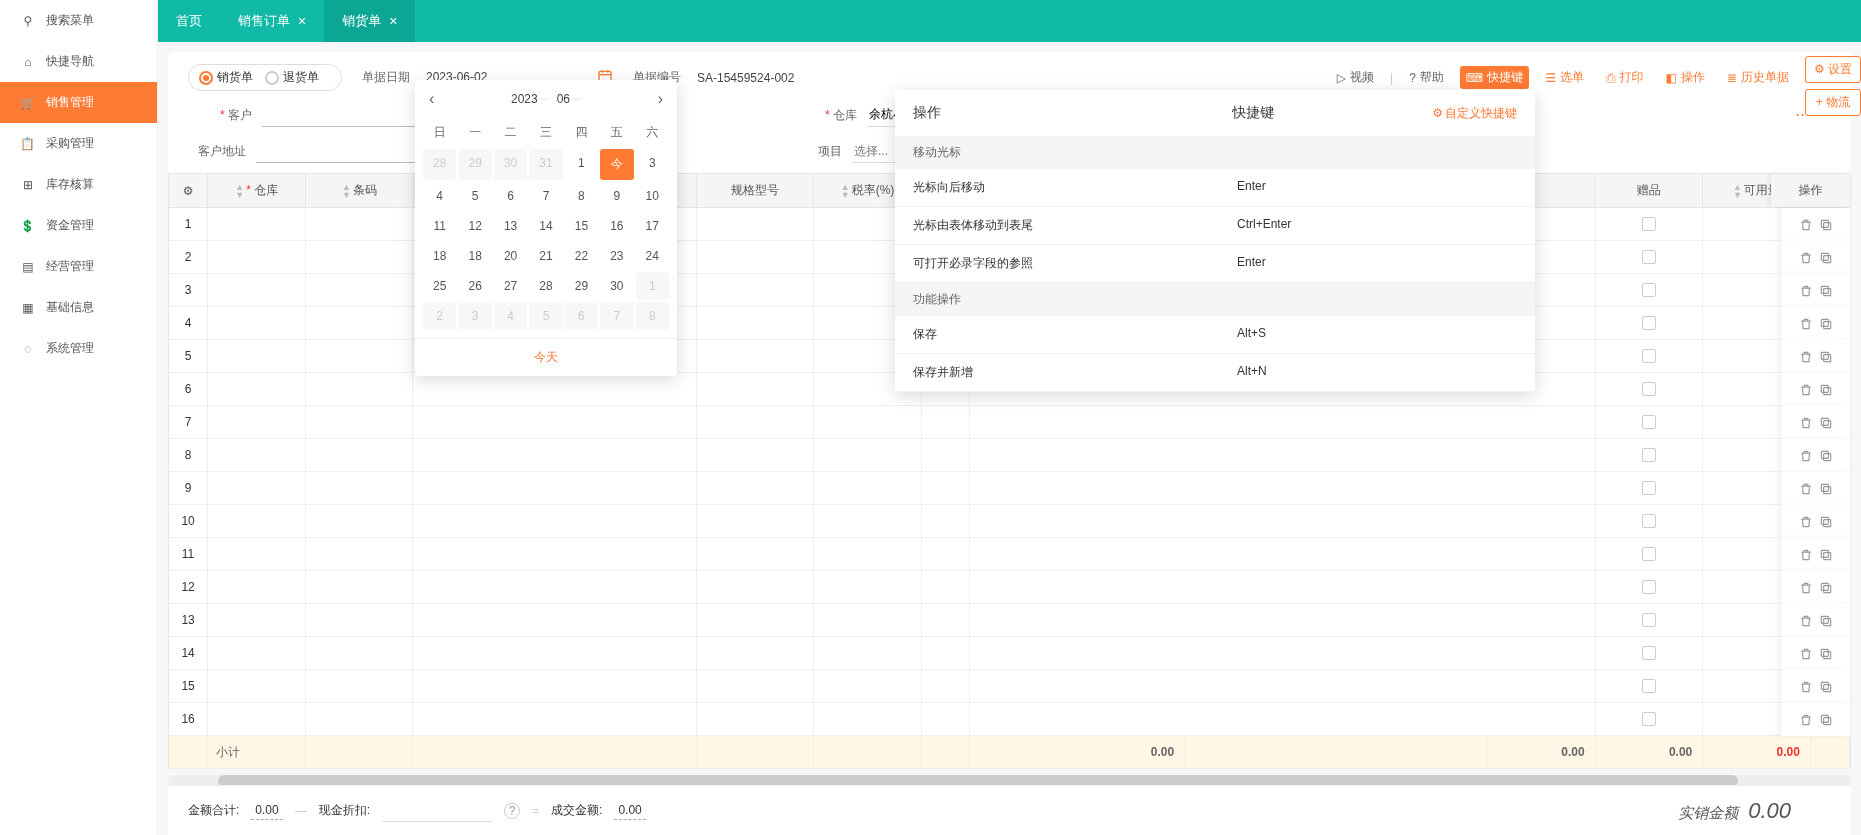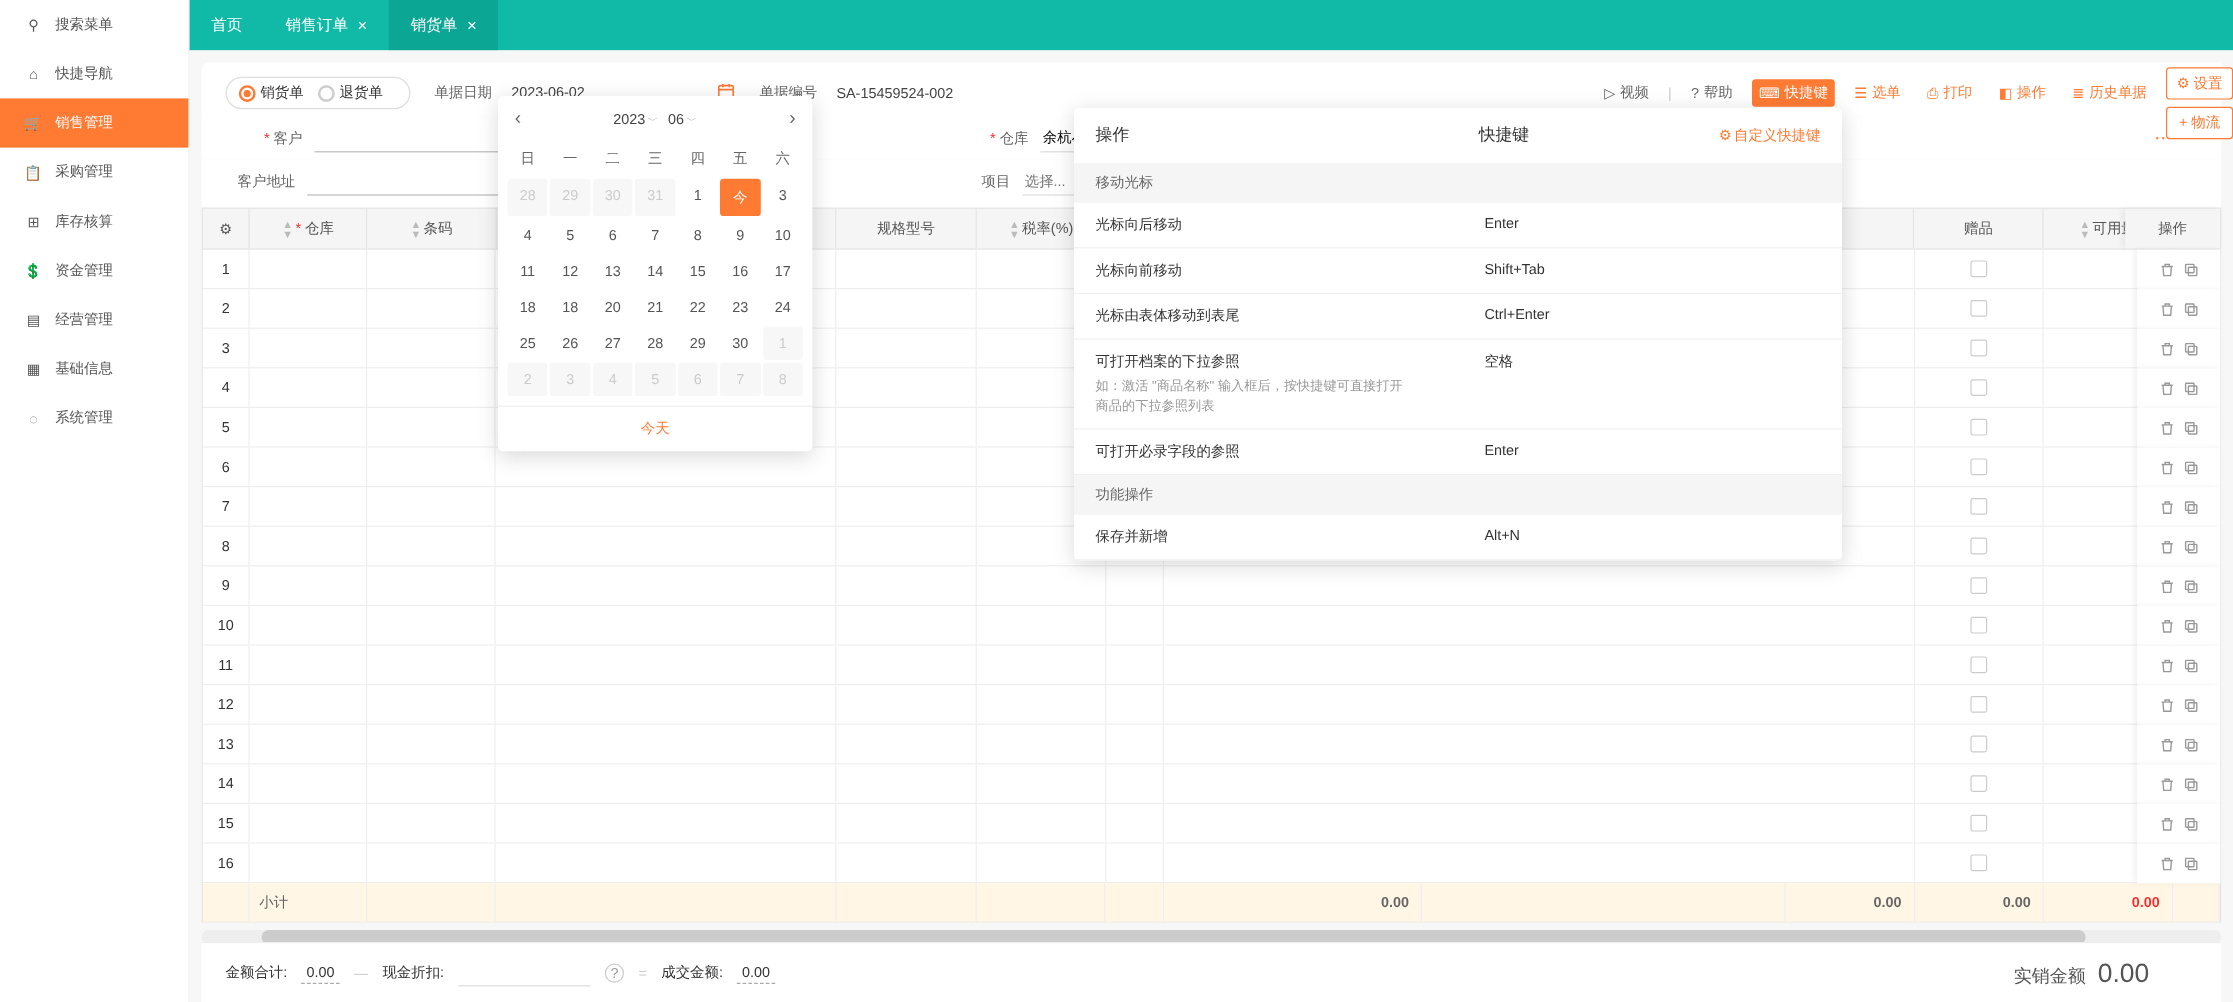--- a/index.html
+++ b/index.html
@@ -54,21 +54,21 @@
 .op-cell { position: absolute; right: 0; display: flex; gap: 6px; align-items: center; justify-content: center; width: 70px; }
 .icon-btn { color: #999; cursor: pointer; width: 14px; height: 14px; display: inline-flex; align-items: center; justify-content: center; }
 
 .ck { width: 14px; height: 14px; border: 1px solid #ccc; border-radius: 2px; background: #fff; display: inline-block; }
 
 .hscroll { margin: 6px 10px 0; height: 12px; background: #eee; border-radius: 6px; position: relative; }
 .hscroll-thumb { position: absolute; left: 50px; width: 1520px; top: 0; bottom: 0; background: #ccc; border-radius: 6px; }
 
 .footer { position: absolute; left: 10px; right: 10px; bottom: 0; height: 50px; background: #fff; display: flex; align-items: center; padding: 0 20px; gap: 12px; border-top: 1px solid #eee; }
 .footer .amt { border-bottom: 1px dashed #aaa; padding: 2px 4px; color: #333; }
-.footer .big { position: absolute; right: 60px; font-size: 15px; color: #555; }
+.footer .big { position: absolute; right: 60px; font-size: 15px; color: #555; font-style: italic; }
 .footer .big .v { font-size: 22px; margin-left: 10px; }
 
 
 .calendar { position: absolute; left: 415px; top: 80px; width: 262px; background: #fff; box-shadow: 0 4px 18px rgba(0,0,0,.15); z-index: 50; border-radius: 4px; }
 .cal-head { display: flex; align-items: center; justify-content: space-between; padding: 10px 14px; }
 .cal-nav { cursor: pointer; color: #666; font-size: 16px; }
 .cal-title { display: flex; gap: 8px; color: #444; font-weight: 500; }
 .cal-title span { cursor: pointer; }
 .cal-title span::after { content: "﹀"; font-size: 9px; margin-left: 2px; color: #aaa; }
 .cal-grid { display: grid; grid-template-columns: repeat(7, 1fr); padding: 0 8px 8px; gap: 2px; }
@@ -858,44 +858,37 @@
   <div id="sc-body">
       <div class="sc-section">移动光标</div>
       <div class="sc-row">
         <div class="op">
           <div>光标向后移动</div>
         </div>
         <div class="key">Enter</div>
       </div>
       <div class="sc-row">
         <div class="op">
-          <div>光标向前移动</div>
-        </div>
-        <div class="key">Shift+Tab</div>
-      </div>
-      <div class="sc-row">
-        <div class="op">
           <div>光标由表体移动到表尾</div>
         </div>
         <div class="key">Ctrl+Enter</div>
-      </div>
-      <div class="sc-row">
-        <div class="op">
-          <div>可打开档案的下拉参照</div>
-          <div class="desc">如：激活 "商品名称" 输入框后，按快捷键可直接打开商品的下拉参照列表</div>
-        </div>
-        <div class="key">空格</div>
       </div>
       <div class="sc-row">
         <div class="op">
           <div>可打开必录字段的参照</div>
         </div>
         <div class="key">Enter</div>
       </div>
       <div class="sc-section">功能操作</div>
       <div class="sc-row">
         <div class="op">
+          <div>保存</div>
+        </div>
+        <div class="key">Alt+S</div>
+      </div>
+      <div class="sc-row">
+        <div class="op">
           <div>保存并新增</div>
         </div>
         <div class="key">Alt+N</div>
       </div>
     </div>
 </div>
 
 </body></html>

